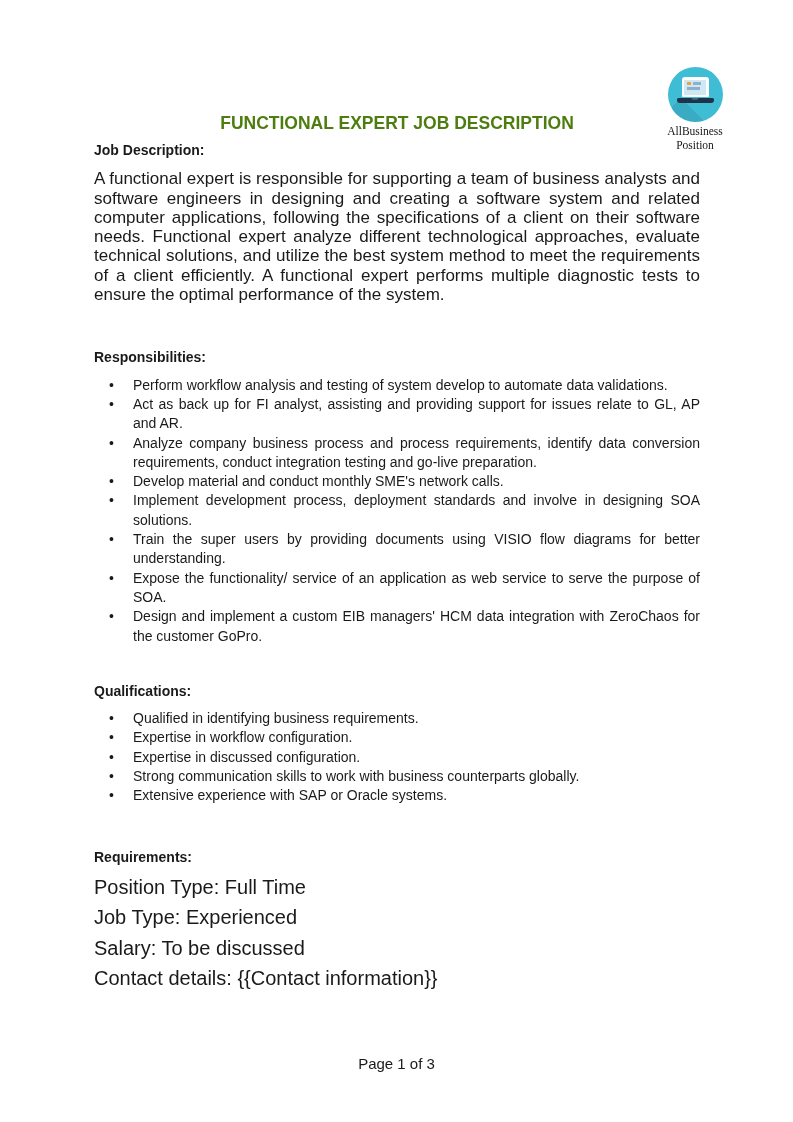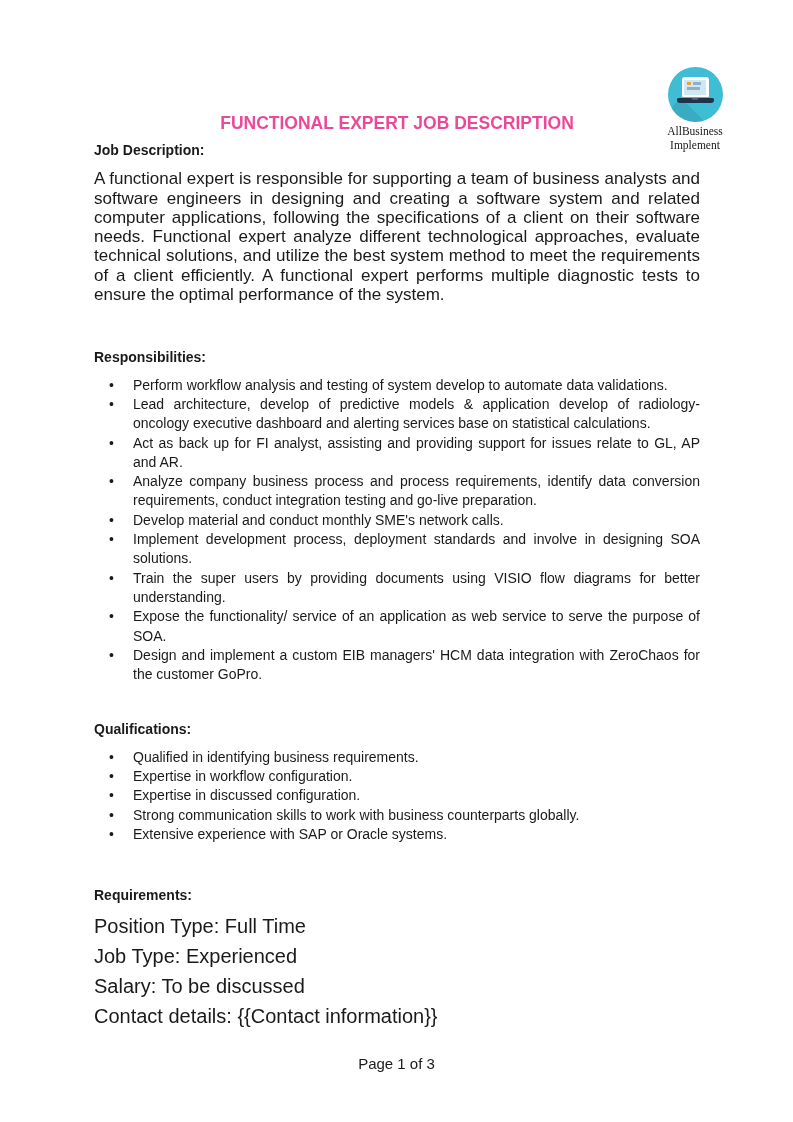--- a/index.html
+++ b/index.html
@@ -102,21 +102,21 @@
     color: #171717;
   }
 
   
   .doc-title {
     margin: 113px 0 0 0;
     font-size: 17.5px;
     line-height: 21px;
     font-weight: bold;
     text-align: center;
-    color: #ec4899;
+    color: #4d7c0f;
   }
   .sec-heading {
     margin: 0;
     font-size: 14px;
     line-height: 19.3px;
     font-weight: bold;
   }
   #jd-heading { margin-top: 7px; }
   #resp-heading { margin-top: 44px; }
   #qual-heading { margin-top: 36px; }
@@ -178,35 +178,34 @@
             <div class="screen-row">
               <span class="screen-seg seg-b"></span>
             </div>
           </div>
         </div>
         <div class="laptop-base"></div>
       </div>
     </div>
     <div class="logo-text">
       <div>AllBusiness</div>
-      <div>Implement</div>
+      <div>Position</div>
     </div>
   </div>
 
   <h1 class="doc-title">FUNCTIONAL EXPERT JOB DESCRIPTION</h1>
 
   <h2 class="sec-heading" id="jd-heading">Job Description:</h2>
   <p class="body-par">A functional expert is responsible for supporting a team of business analysts and software engineers in designing and creating a software system and related computer applications, following the specifications of a client on their software needs. Functional expert analyze different technological approaches, evaluate technical solutions, and utilize the best system method to meet the requirements of a client efficiently. A functional expert performs multiple diagnostic tests to ensure the optimal performance of the system.</p>
 
   <h2 class="sec-heading" id="resp-heading">Responsibilities:</h2>
   <ul class="bullets">
 
       <li>Perform workflow analysis and testing of system develop to automate data validations.</li>
 
-      <li>Lead architecture, develop of predictive models &amp; application develop of radiology-oncology executive dashboard and alerting services base on statistical calculations.</li>
 
       <li>Act as back up for FI analyst, assisting and providing support for issues relate to GL, AP and AR.</li>
 
       <li>Analyze company business process and process requirements, identify data conversion requirements, conduct integration testing and go-live preparation.</li>
 
       <li>Develop material and conduct monthly SME's network calls.</li>
 
       <li>Implement development process, deployment standards and involve in designing SOA solutions.</li>
 
       <li>Train the super users by providing documents using VISIO flow diagrams for better understanding.</li>

